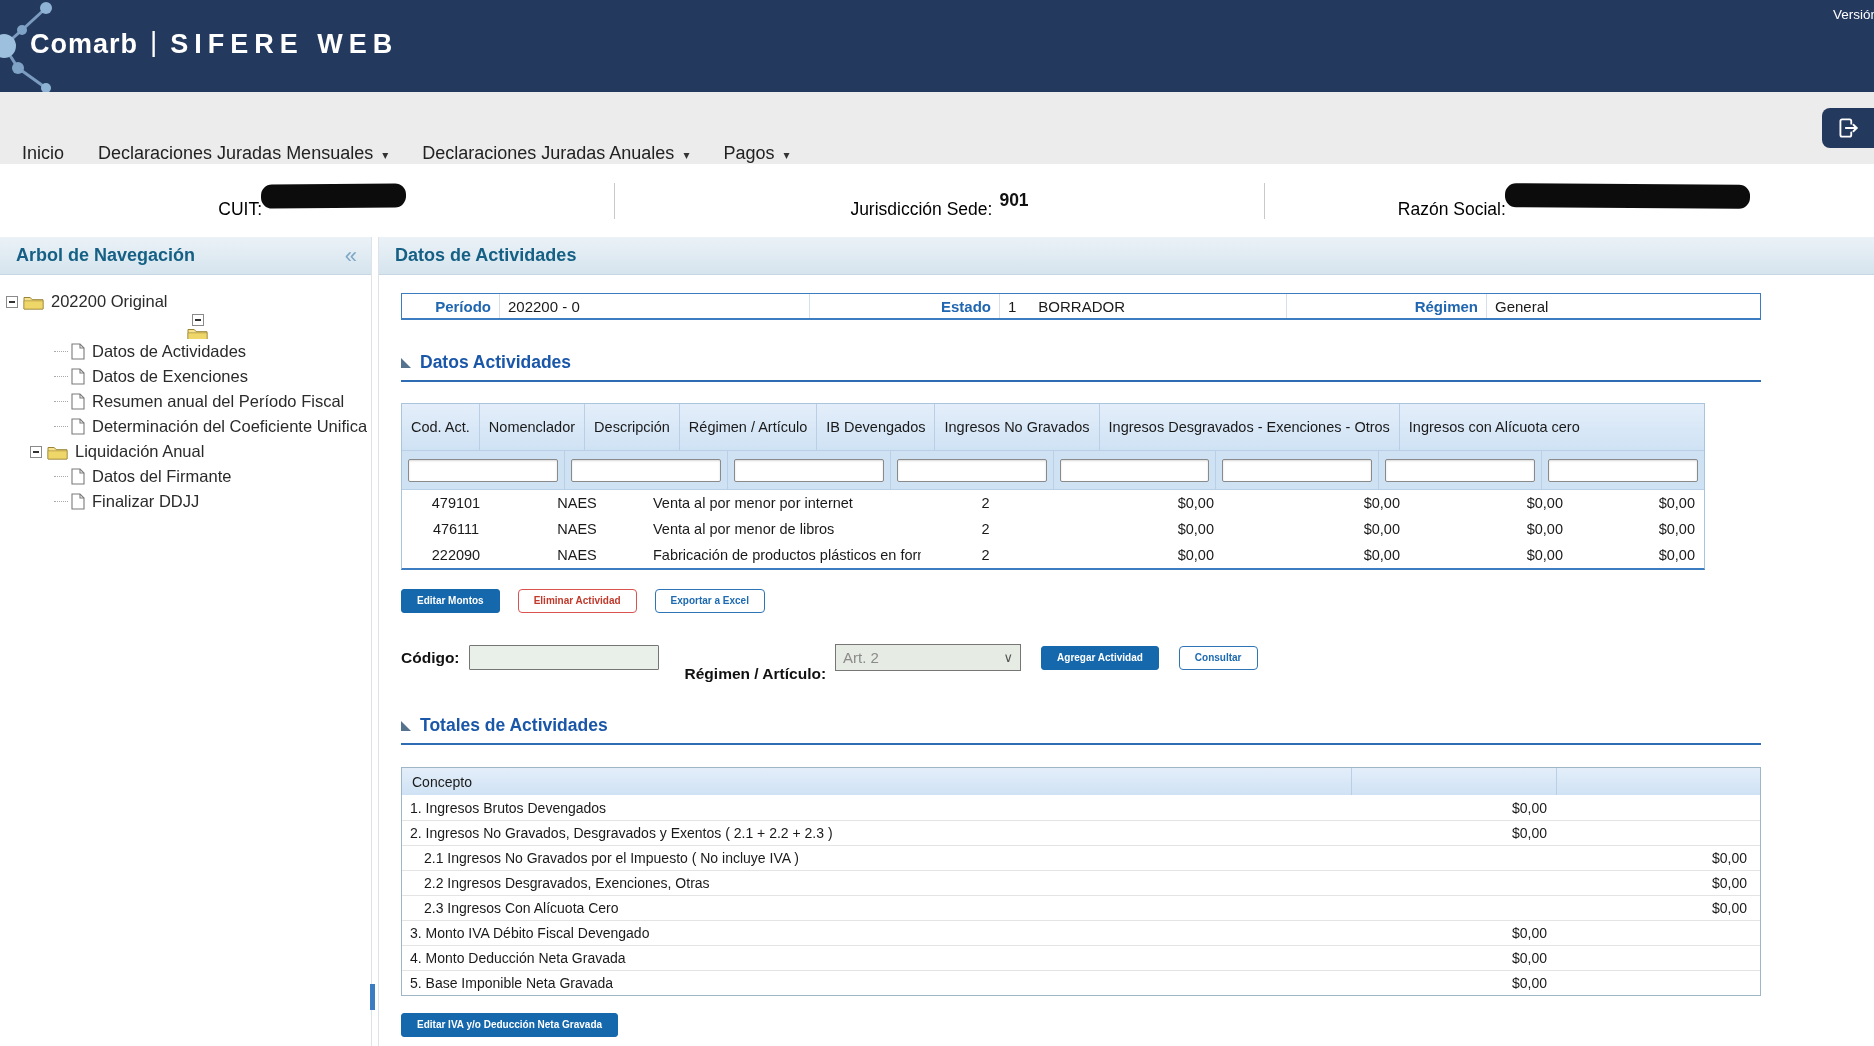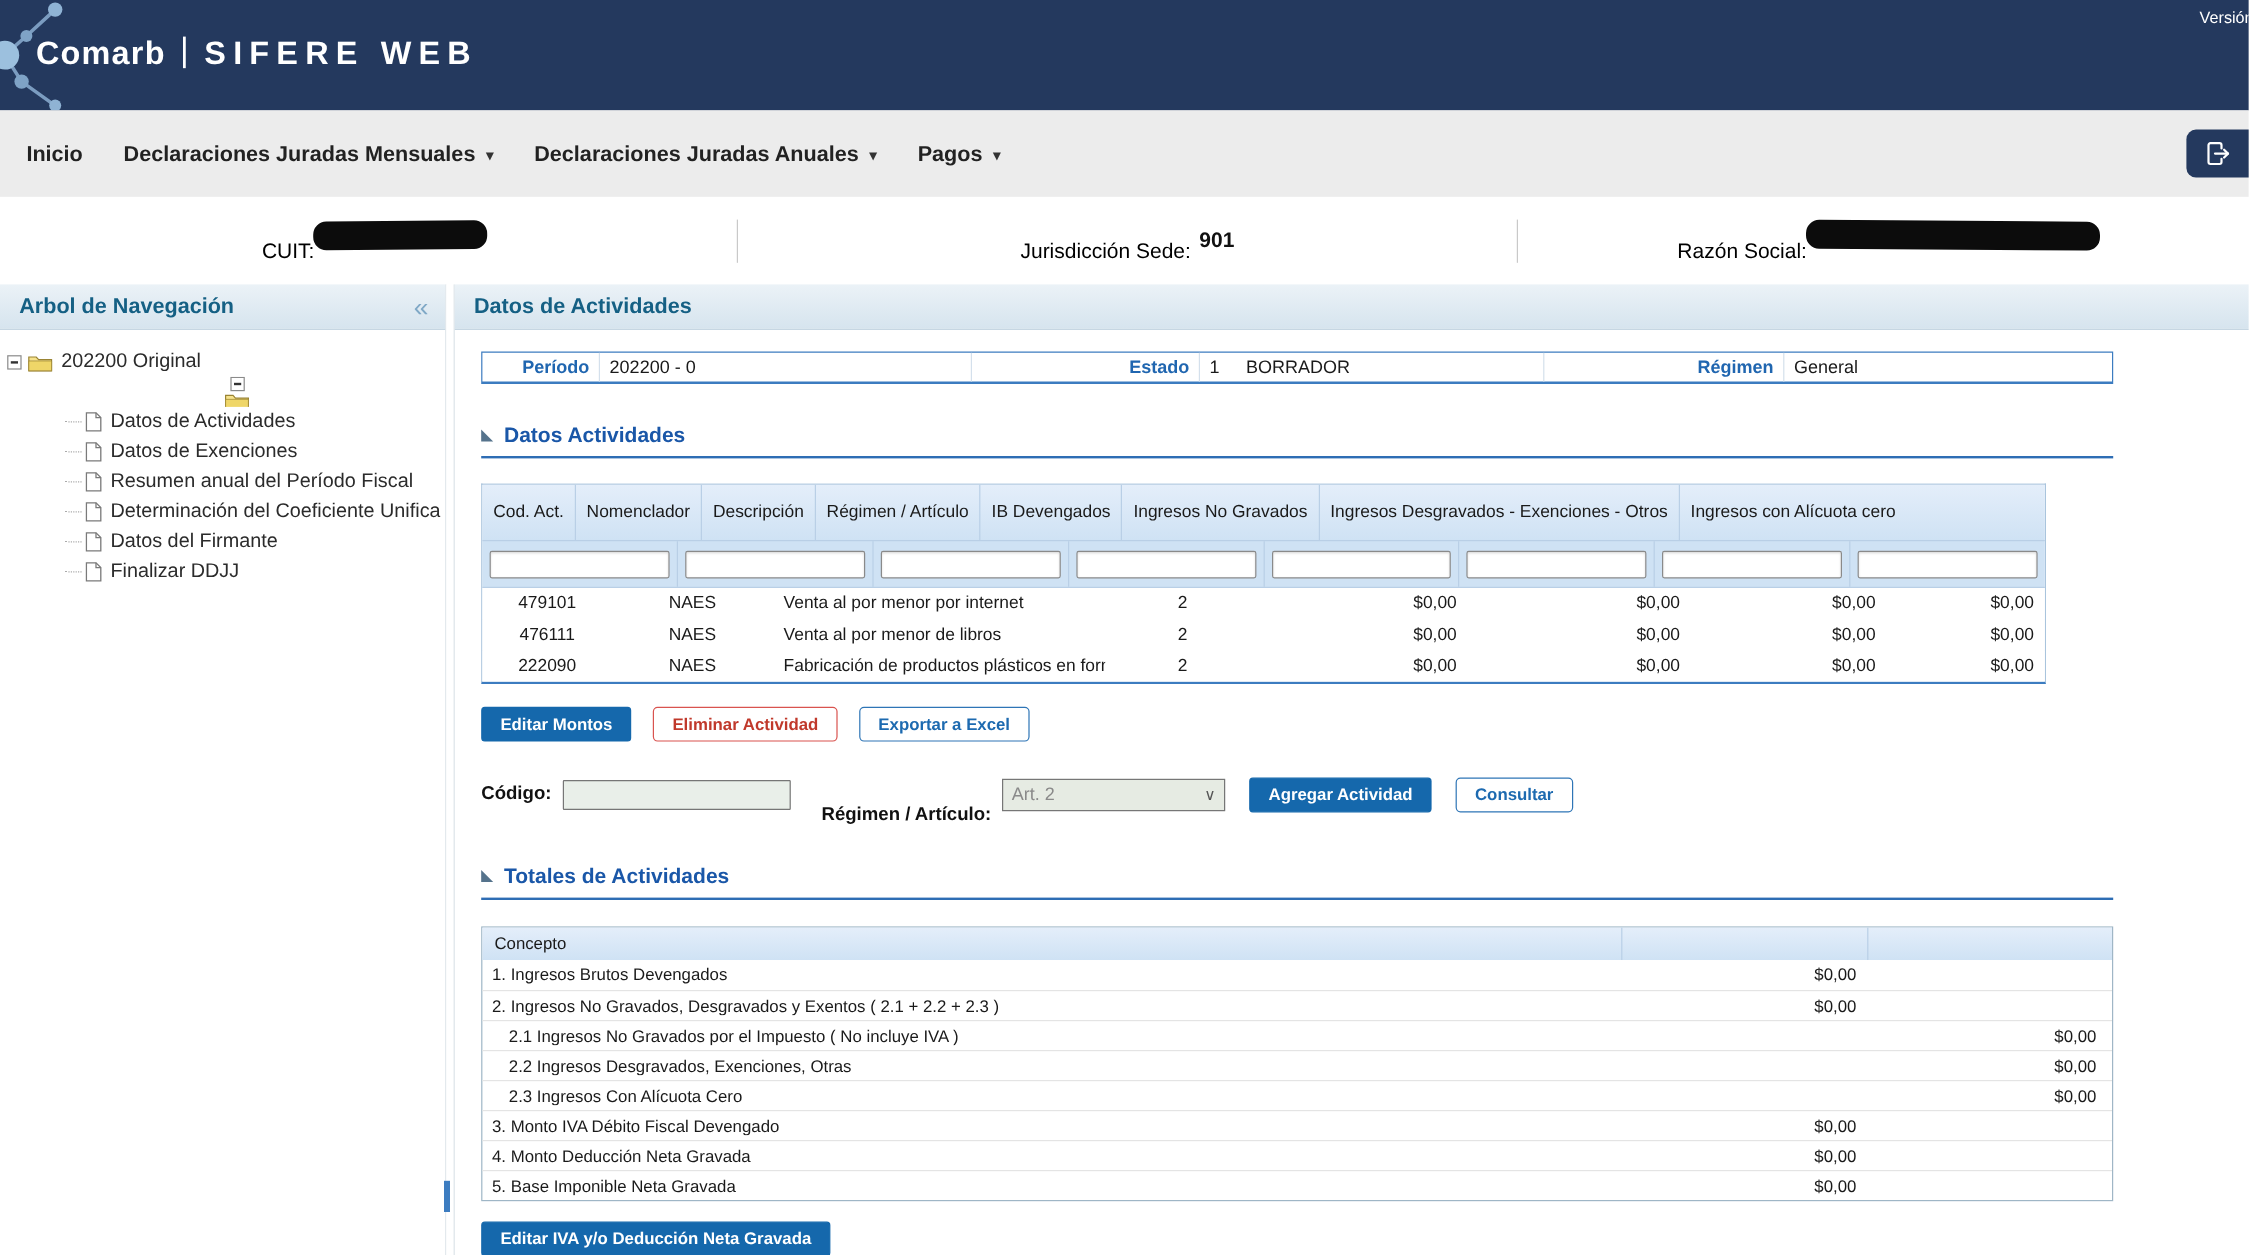--- a/index.html
+++ b/index.html
@@ -10,22 +10,22 @@
   
   .top-header { position:relative; height:92px; background:#24395e; overflow:hidden; }
   .molecule { position:absolute; left:-6px; top:0; }
   .brand { position:absolute; left:30px; top:28px; color:#fff; font-size:27px; font-weight:bold;
     letter-spacing:1px; display:flex; align-items:center; gap:12px; }
   .brand .sep { font-weight:normal; font-size:28px; position:relative; top:-2px; }
   .brand .brand-right { letter-spacing:6px; }
   .version { position:absolute; top:7px; right:-4px; color:#fff; font-size:13.5px; }
 
   
-  .menu-bar { position:relative; height:72px; background:#ececec; display:flex; align-items:center;
-    padding-left:22px; gap:34px;font-weight:bold; }
+  .menu-bar { position:relative; height:72px; background:#ececec; display:flex; align-items:flex-end;
+    padding-left:22px; gap:34px; }
   .menu-item { font-size:18px; color:#222; display:flex; align-items:center; gap:9px; cursor:pointer; }
   .menu-item .caret { font-size:12px; color:#333; position:relative; top:1px; }
   .logout-btn { position:absolute; right:0; top:16px; width:52px; height:40px; background:#24395e;
     border:none; border-radius:8px 0 0 8px; display:flex; align-items:center; justify-content:center; cursor:pointer; }
 
   
   .info-bar { height:73px; background:#fff; display:flex; align-items:center; font-size:17.5px; }
   .info-sec { display:flex; align-items:center; justify-content:center; height:36px; }
   .info-sec.s1 { width:615px; border-right:1px solid #c9c9c9; }
   .info-sec.s2 { width:650px; border-right:1px solid #c9c9c9; }
@@ -84,21 +84,21 @@
     box-shadow:inset 0 1px 2px rgba(0,0,0,.15); }
   .d-row { display:flex; height:26px; align-items:center; background:#fff; cursor:pointer; }
   .d-cell { padding:0 9px; white-space:nowrap; overflow:hidden; }
   
   .c0 { flex:0 0 108px; } .c1 { flex:0 0 134px; } .c2 { flex:0 0 277px; } .c3 { flex:0 0 129px; }
   .c4 { flex:0 0 173px; } .c5 { flex:0 0 186px; } .c6 { flex:0 0 163px; } .c7 { flex:1; }
   .d-row .c0, .d-row .c1, .d-row .c3 { text-align:center; }
   .d-row .c4, .d-row .c5, .d-row .c6, .d-row .c7 { text-align:right; }
 
   
-  .btn { font-family:"Liberation Sans",sans-serif; font-size:14px; font-weight:bold; padding:5px 15px;
+  .btn { font-family:"Liberation Sans",sans-serif; font-size:10px; font-weight:bold; padding:5px 15px;
     border-radius:4px; cursor:pointer; line-height:1.2; }
   .btn-solid { background:#1568ac; color:#fff; border:1px solid #1568ac; border-radius:3px; }
   .btn-red { background:#fff; color:#c0392b; border:1px solid #d9534f; }
   .btn-blue { background:#fff; color:#1d6ab0; border:1px solid #2e75b6; }
   .btn-row { margin-top:19px; display:flex; gap:18px; }
 
   .form-row { margin-top:19px; display:flex; align-items:center; font-size:15.5px; }
   .form-label { font-weight:bold; color:#111; }
   .codigo-input { width:190px; height:25px; margin-left:9px; border:1px solid #767676; background:#e9efe9; border-radius:1px; }
   .regimen-label { margin-left:26px;margin-top:33px; }
@@ -259,20 +259,33 @@
           <div class="tree-row doc" style="padding-left: 54px;">
 
             <span class="t-icon">
               <svg width="14" height="17" viewBox="0 0 14 17">
                 <path d="M1 1 h8 l4 4 v11 H1 Z" fill="#fff" stroke="#7a7a7a" stroke-width="1.1"></path>
                 <path d="M9 1 v4 h4" fill="none" stroke="#7a7a7a" stroke-width="1.1"></path>
               </svg>
             </span>
             <span class="tree-label">Determinación del Coeficiente Unifica</span>
           </div>
+          <div class="tree-row folder" style="padding-left: 30px;">
+            <span class="expander">
+              <span class="minus"></span>
+            </span>
+            <span class="t-icon">
+              <svg width="21" height="16" viewBox="0 0 21 16">
+                <path d="M1 3.5 h6.2 l2 2.2 H20 V15 H1 Z" fill="#f6e28c" stroke="#9a8434" stroke-width="1"></path>
+                <path d="M1 6.8 h19 V15 H1 Z" fill="#efd668" stroke="#9a8434" stroke-width="0.6"></path>
+              </svg>
+            </span>
+
+            <span class="tree-label">Liquidación Anual</span>
+          </div>
           <div class="tree-row doc" style="padding-left: 54px;">
 
             <span class="t-icon">
               <svg width="14" height="17" viewBox="0 0 14 17">
                 <path d="M1 1 h8 l4 4 v11 H1 Z" fill="#fff" stroke="#7a7a7a" stroke-width="1.1"></path>
                 <path d="M9 1 v4 h4" fill="none" stroke="#7a7a7a" stroke-width="1.1"></path>
               </svg>
             </span>
             <span class="tree-label">Datos del Firmante</span>
           </div>

